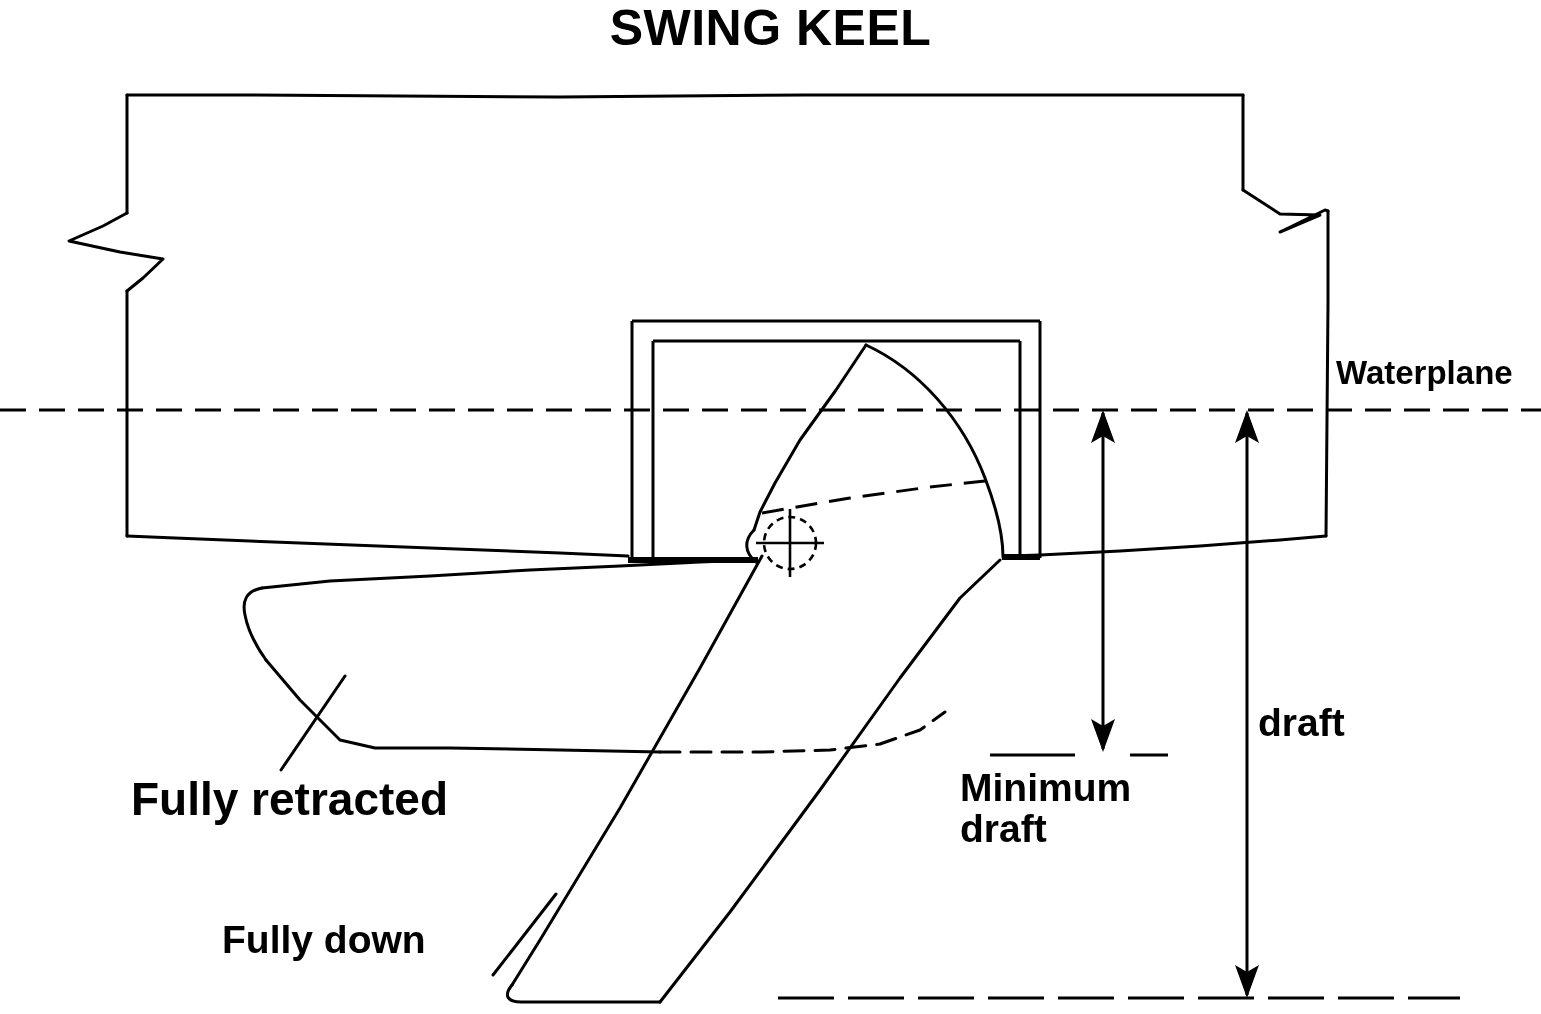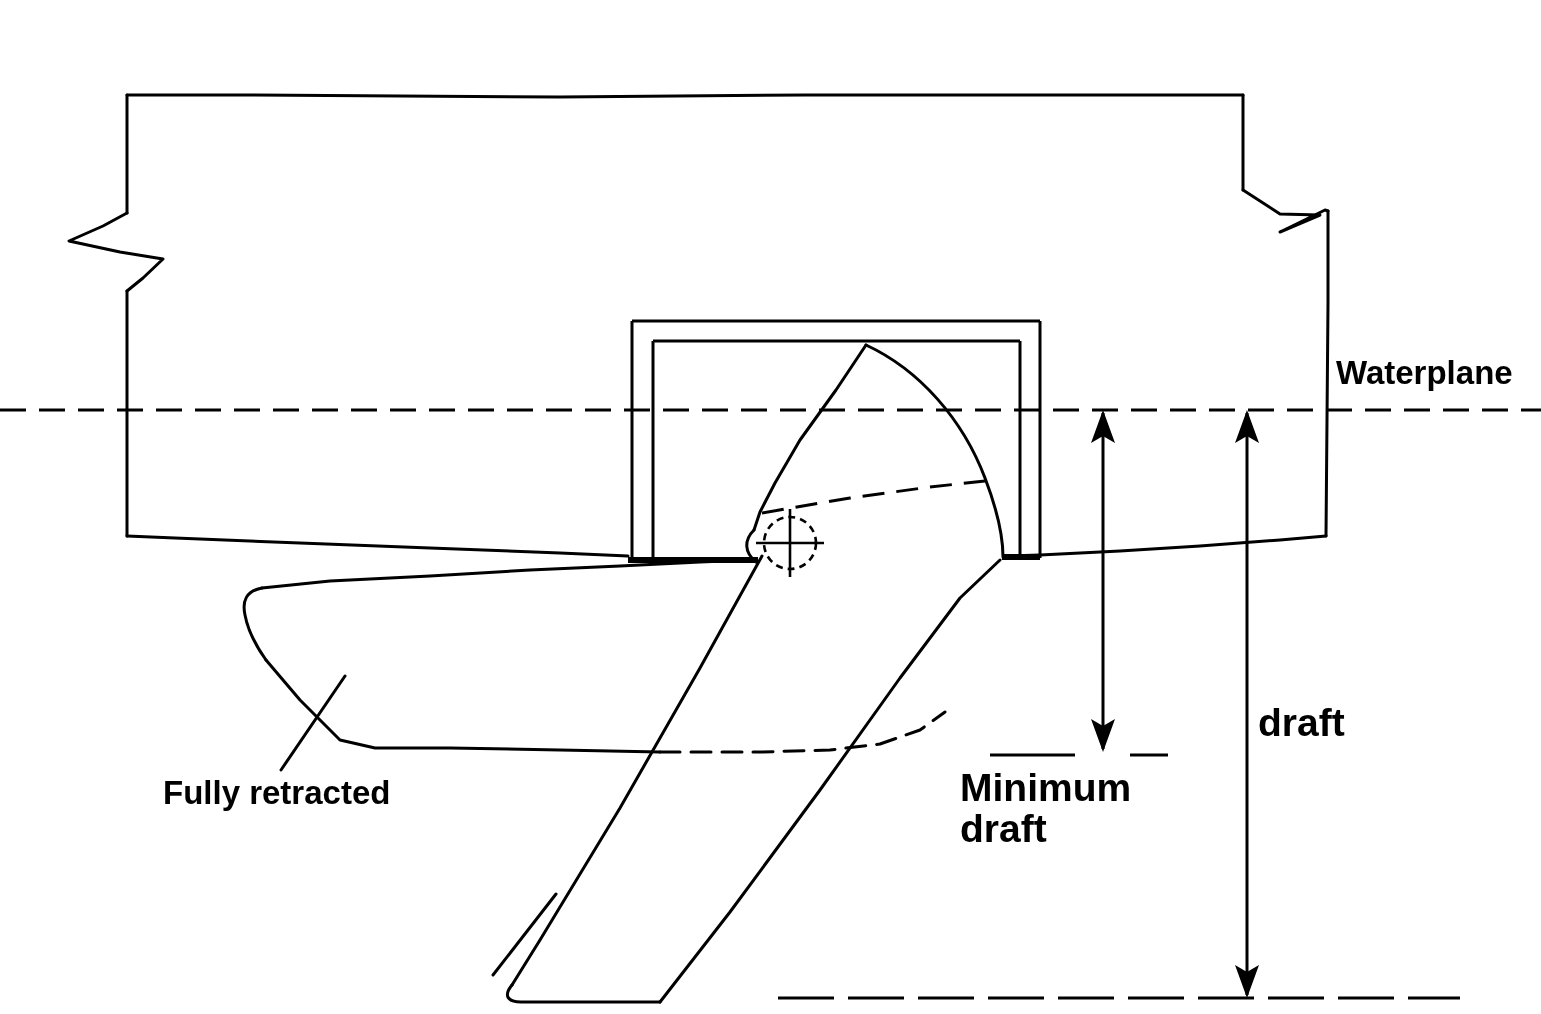--- a/index.html
+++ b/index.html
@@ -57,22 +57,21 @@
   #minimum-draft-label {
     left: 960px;
     top: 768px;
     width: 230px;
     font-size: 39px;
     text-align: left;
   }
   #fully-retracted-label {
     left: 131px;
     top: 776px;
-    font-size: 33px;
-    margin-left: 32px;
+    font-size: 46px;
   }
   #fully-down-label {
     left: 222px;
     top: 920px;
     font-size: 39px;
   }
 </style>
 </head>
 <body>
 
@@ -186,23 +185,25 @@
 
     <g fill="none" stroke="#000000" stroke-width="3" stroke-linecap="round">
 
       <path d="M281,770 L345,676"></path>
 
       <path d="M493,975 L556,894"></path>
     </g>
 
   </svg>
 
+  <div class="lbl" id="title-text">SWING KEEL</div>
 
   <div class="lbl" id="waterplane-label">Waterplane</div>
 
   <div class="lbl" id="maximum-draft-label"><br><span>draft</span></div>
 
   <div class="lbl" id="minimum-draft-label"><span>Minimum</span><br><span>draft</span></div>
 
   <div class="lbl" id="fully-retracted-label">Fully retracted</div>
 
+  <div class="lbl" id="fully-down-label">Fully down</div>
 
 </div>
 
 </body></html>

